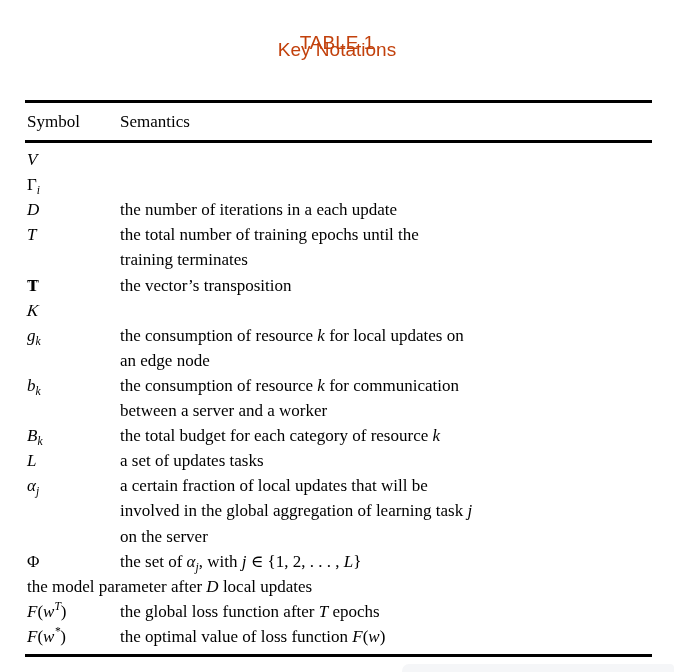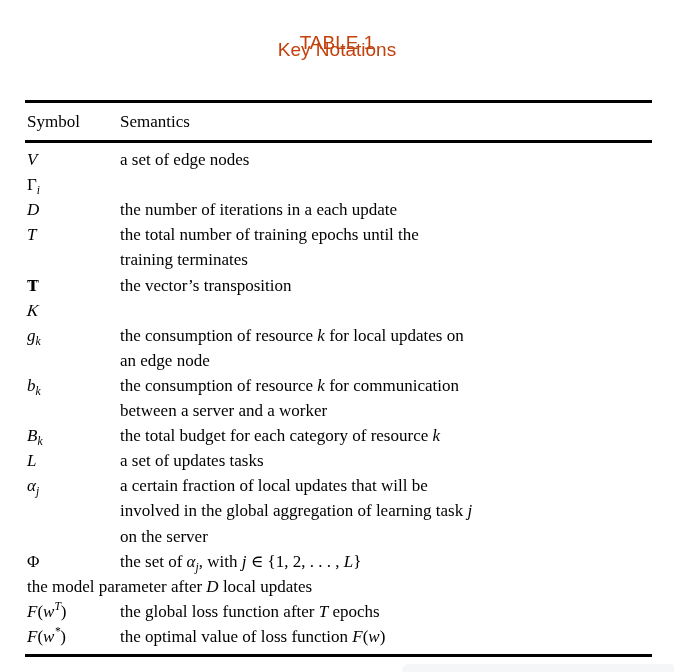--- a/index.html
+++ b/index.html
@@ -84,21 +84,20 @@
 <div class="table-wrap">
   <div class="rule" style="background: rgb(0, 0, 0);"></div>
   <div class="hrow">
     <div class="sym th">Symbol</div>
     <div class="sem th">Semantics</div>
   </div>
   <div class="rule" style="background: rgb(0, 0, 0);"></div>
   <div class="tbody" id="tbody">
       <div class="row">
         <div class="sym"><span class="m">V</span></div>
-        <div class="sem">a set of edge nodes</div>
       </div>
       <div class="row">
         <div class="sym">Γ<sub class="m">i</sub></div>
       </div>
       <div class="row">
         <div class="sym"><span class="m">D</span></div>
         <div class="sem">the number of iterations in a each update</div>
       </div>
       <div class="row">
         <div class="sym"><span class="m">T</span></div>

